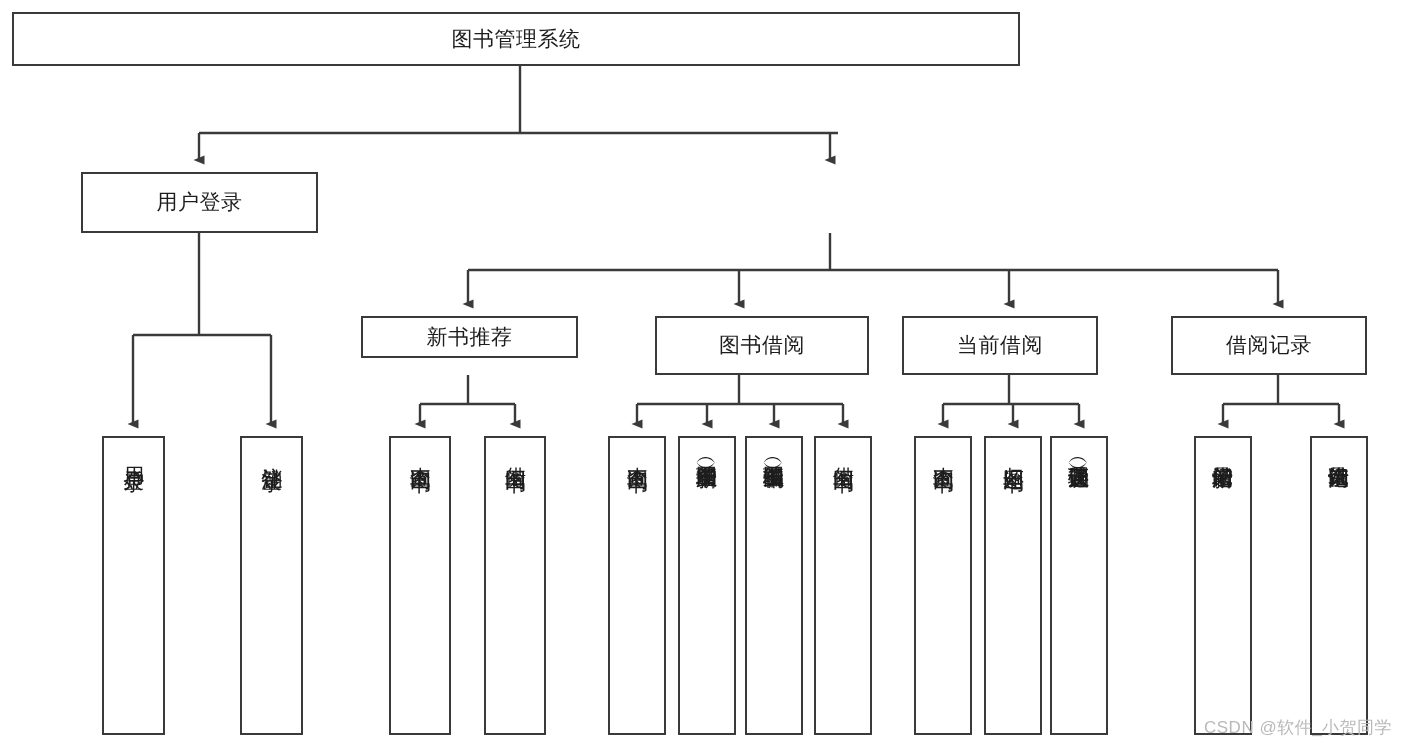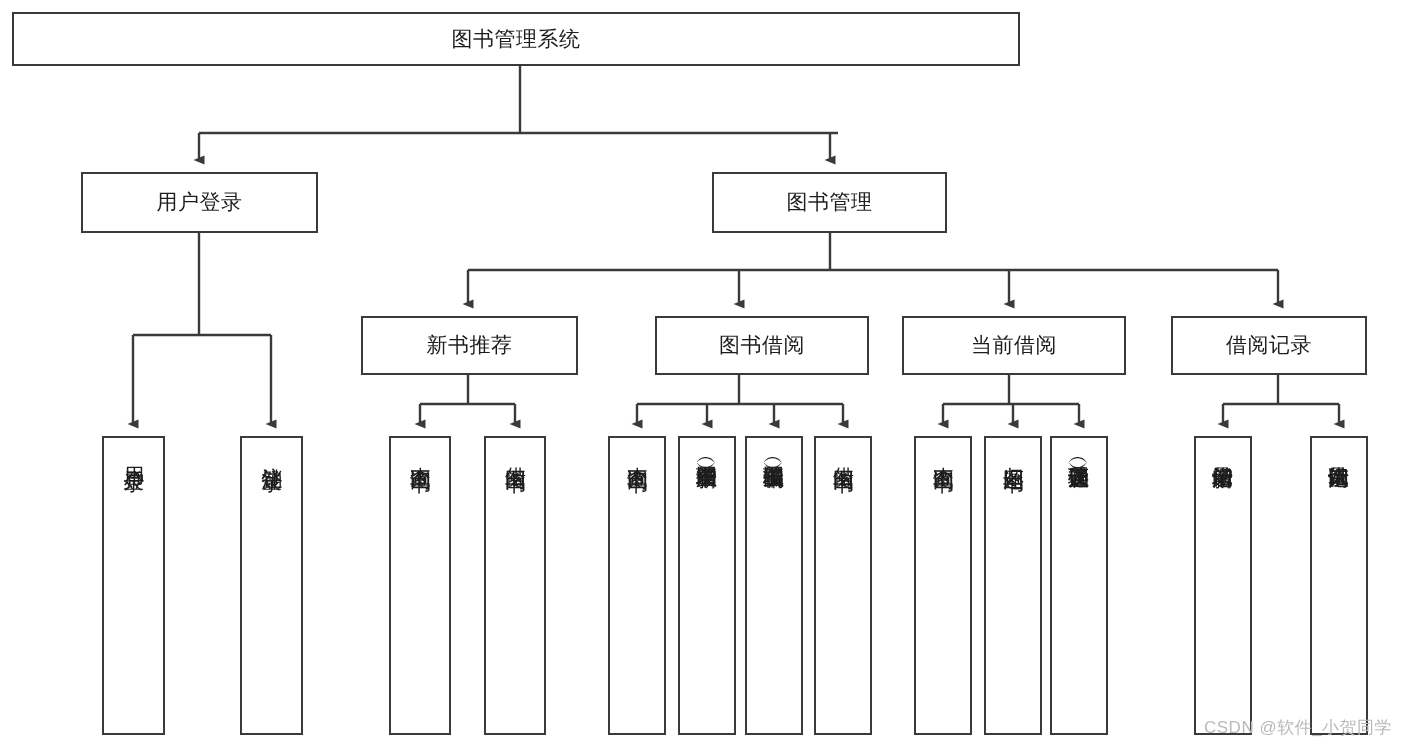--- a/index.html
+++ b/index.html
@@ -125,31 +125,28 @@
     </g>
   </svg>
 
   <div class="node root" style="left:12px; top:12px; width:1008px; height:54px;">
     <span class="node-label">图书管理系统</span>
   </div>
 
   <div class="node" style="left:81px; top:172px; width:237px; height:61px;">
     <span class="node-label">用户登录</span>
   </div>
-  <div class="node" style="left:712px; top:172px; width:235px; height:61px;">
-    <span class="node-label">图书管理</span>
-  </div>
 
-  <div class="node" style="left:361px; top:316px; width:217px; height:59px;">
+  <div class="node" style="left:361px; top:316px; width:217px; height:42px;">
     <span class="node-label">新书推荐</span>
   </div>
   <div class="node" style="left:632px; top:316px; width:214px; height:59px;margin-left:23px;">
     <span class="node-label">图书借阅</span>
   </div>
-  <div class="node" style="left:902px; top:316px; width:224px; height:59px;">
+  <div class="node" style="left:902px; top:316px; width:196px; height:59px;">
     <span class="node-label">当前借阅</span>
   </div>
   <div class="node" style="left:1171px; top:316px; width:196px; height:59px;align-items:center;">
     <span class="node-label">借阅记录</span>
   </div>
 
   <div class="node leaf" style="left:102px; top:436px; width:63px; height:299px;">
     <span class="node-label">用户登录</span>
   </div>
   <div class="node leaf" style="left:240px; top:436px; width:63px; height:299px;">

